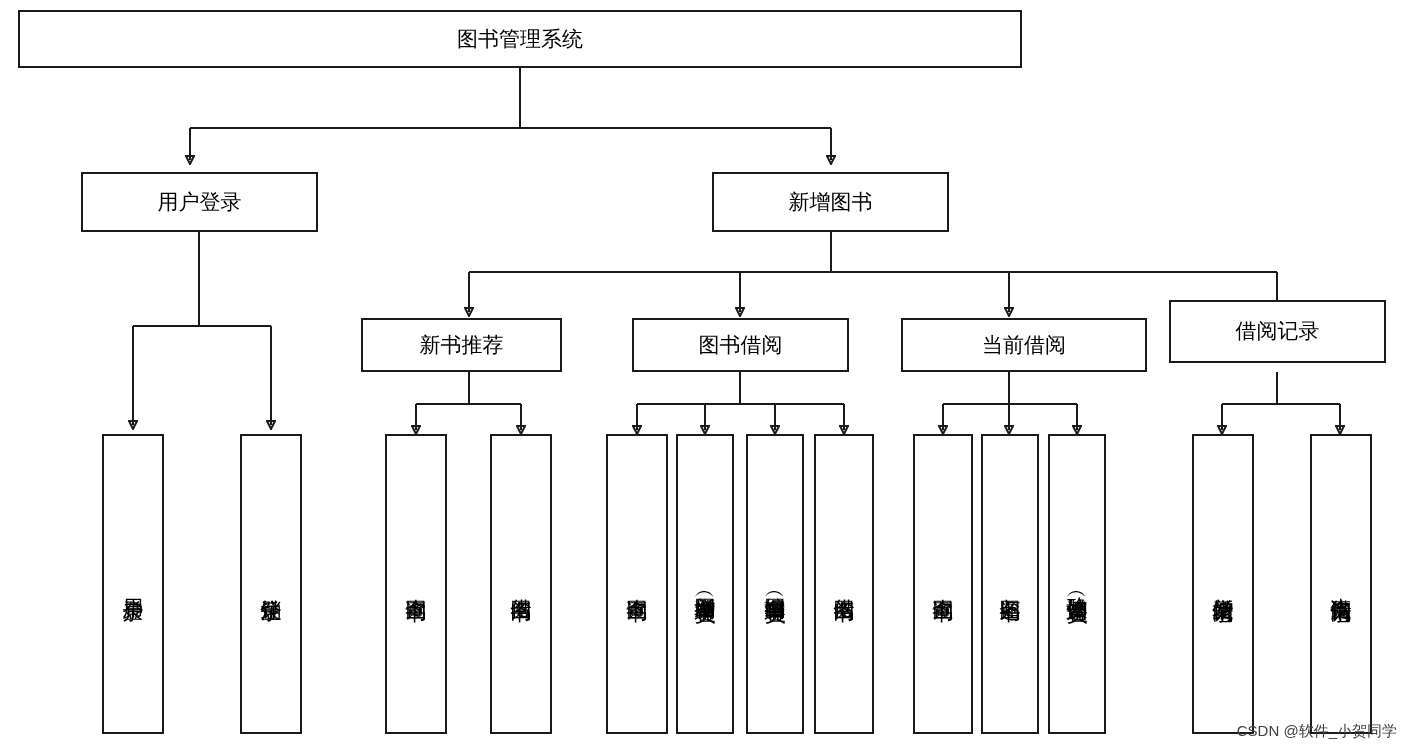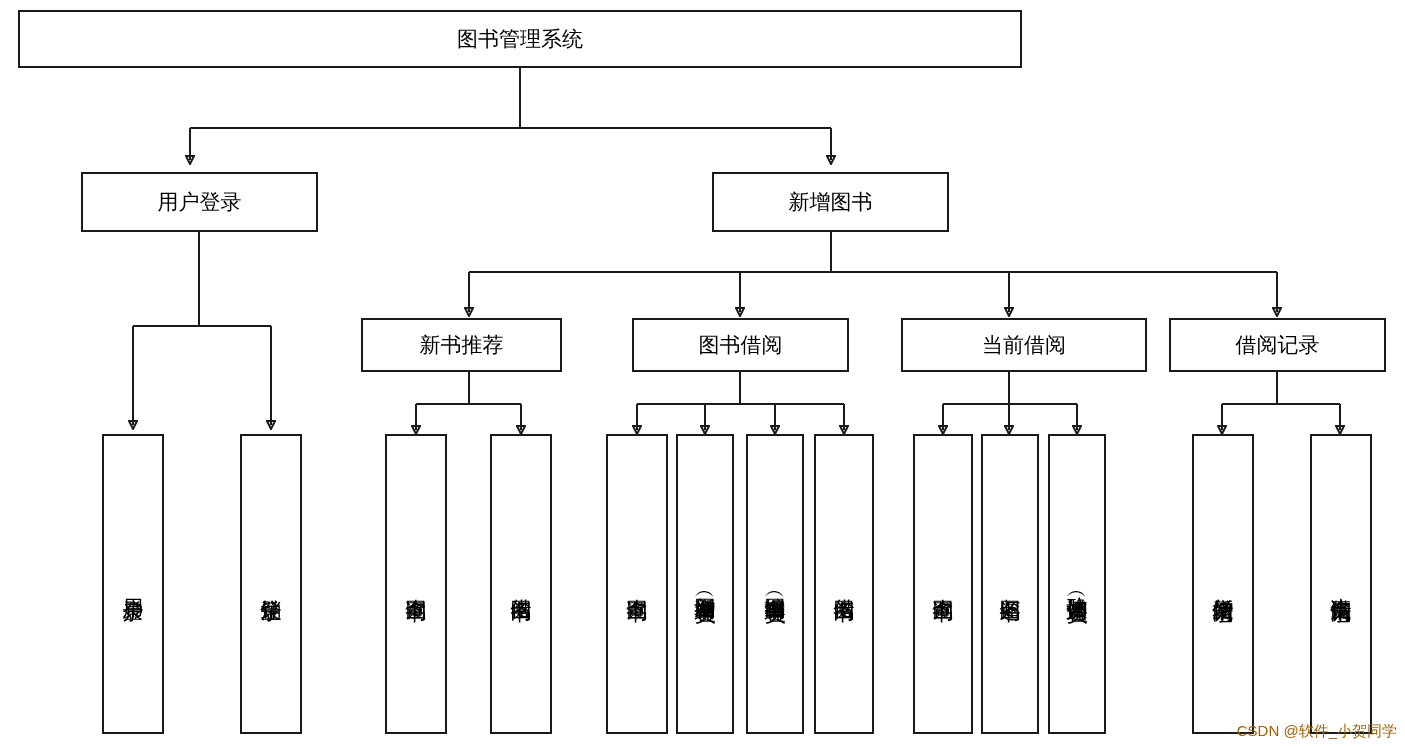--- a/index.html
+++ b/index.html
@@ -53,21 +53,21 @@
   svg.links line, svg.links path {
     stroke: #1a1a1a;
     stroke-width: 2;
     fill: none;
   }
   .watermark {
     position: absolute;
     right: 8px;
     bottom: 6px;
     font-size: 15px;
-    color: #a16207;
+    color: #404040;
     white-space: nowrap;
   }
 </style>
 </head>
 <body>
 
 <div id="canvas">
 
   <svg class="links" viewBox="0 0 1405 747">
     <defs>
@@ -130,21 +130,21 @@
 
   <div class="node" style="left:361px; top:318px; width:201px; height:54px;">
     <span>新书推荐</span>
   </div>
   <div class="node" style="left:632px; top:318px; width:217px; height:54px;">
     <span>图书借阅</span>
   </div>
   <div class="node" style="left:901px; top:318px; width:246px; height:54px;">
     <span>当前借阅</span>
   </div>
-  <div class="node" style="left:1169px; top:318px; width:217px; height:54px;">
+  <div class="node" style="left:1169px; top:300px; width:217px; height:63px;">
     <span>借阅记录</span>
   </div>
 
   <div class="node vertical" style="left:102px; top:434px; width:62px; height:300px;">
     <span>用户登录</span>
   </div>
   <div class="node vertical" style="left:240px; top:434px; width:62px; height:300px;">
     <span>注销登录</span>
   </div>
 

